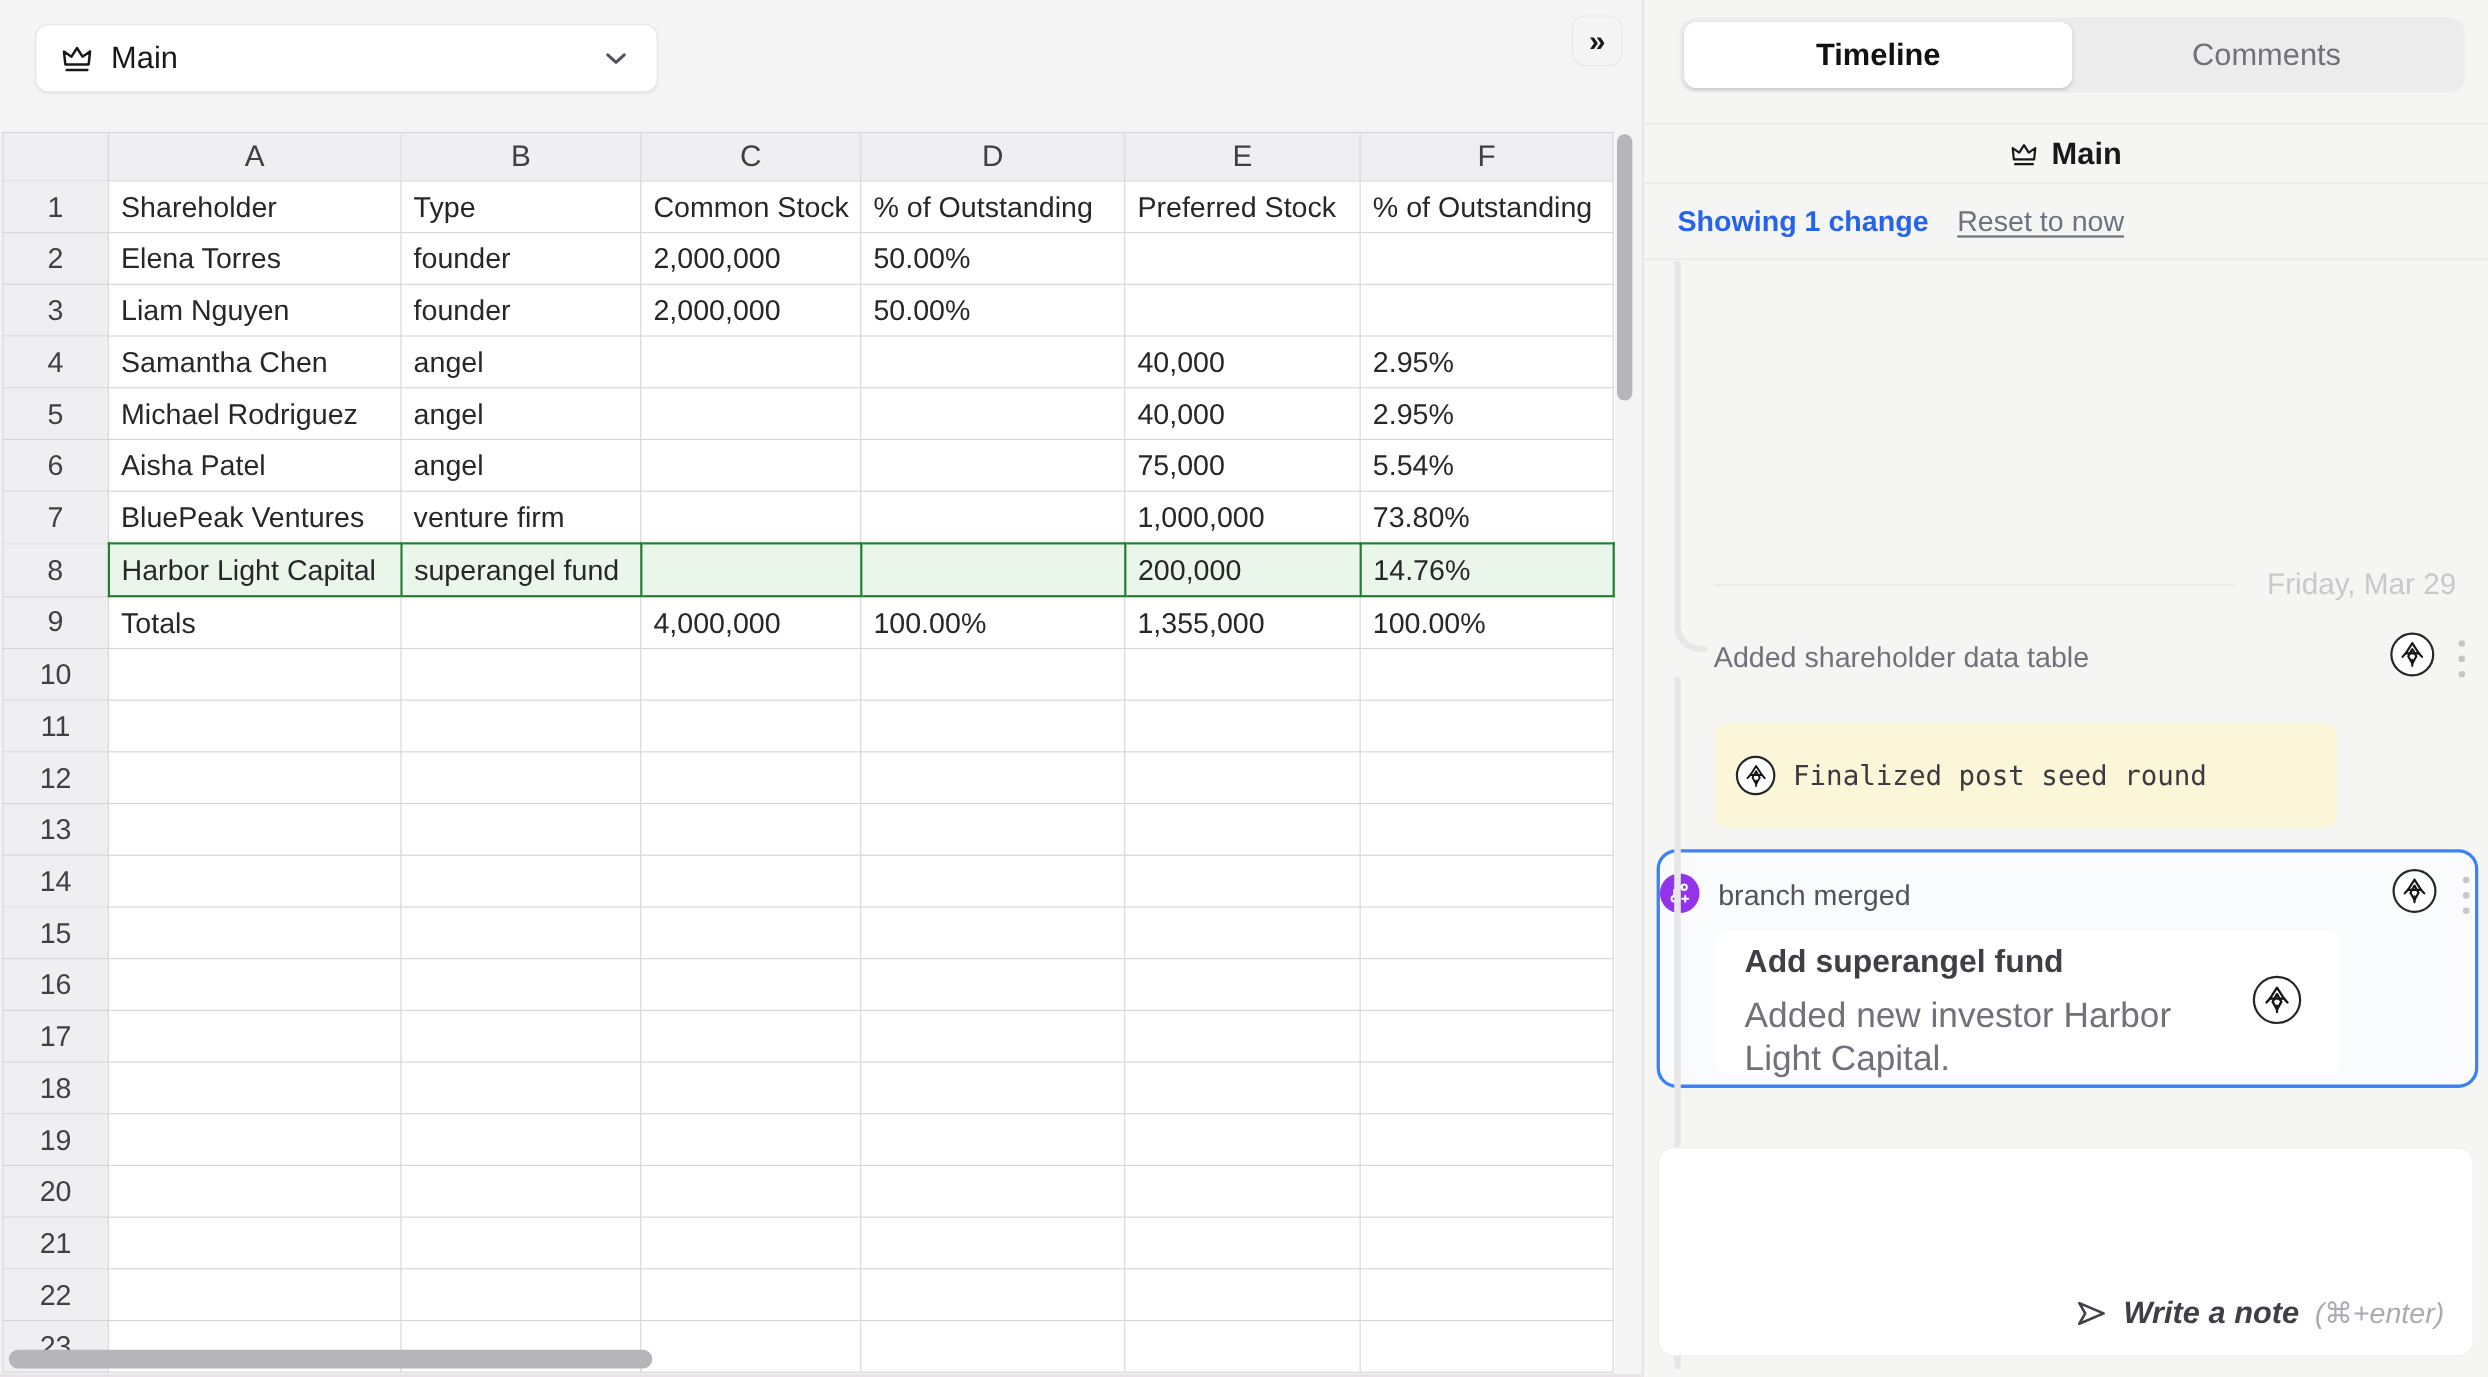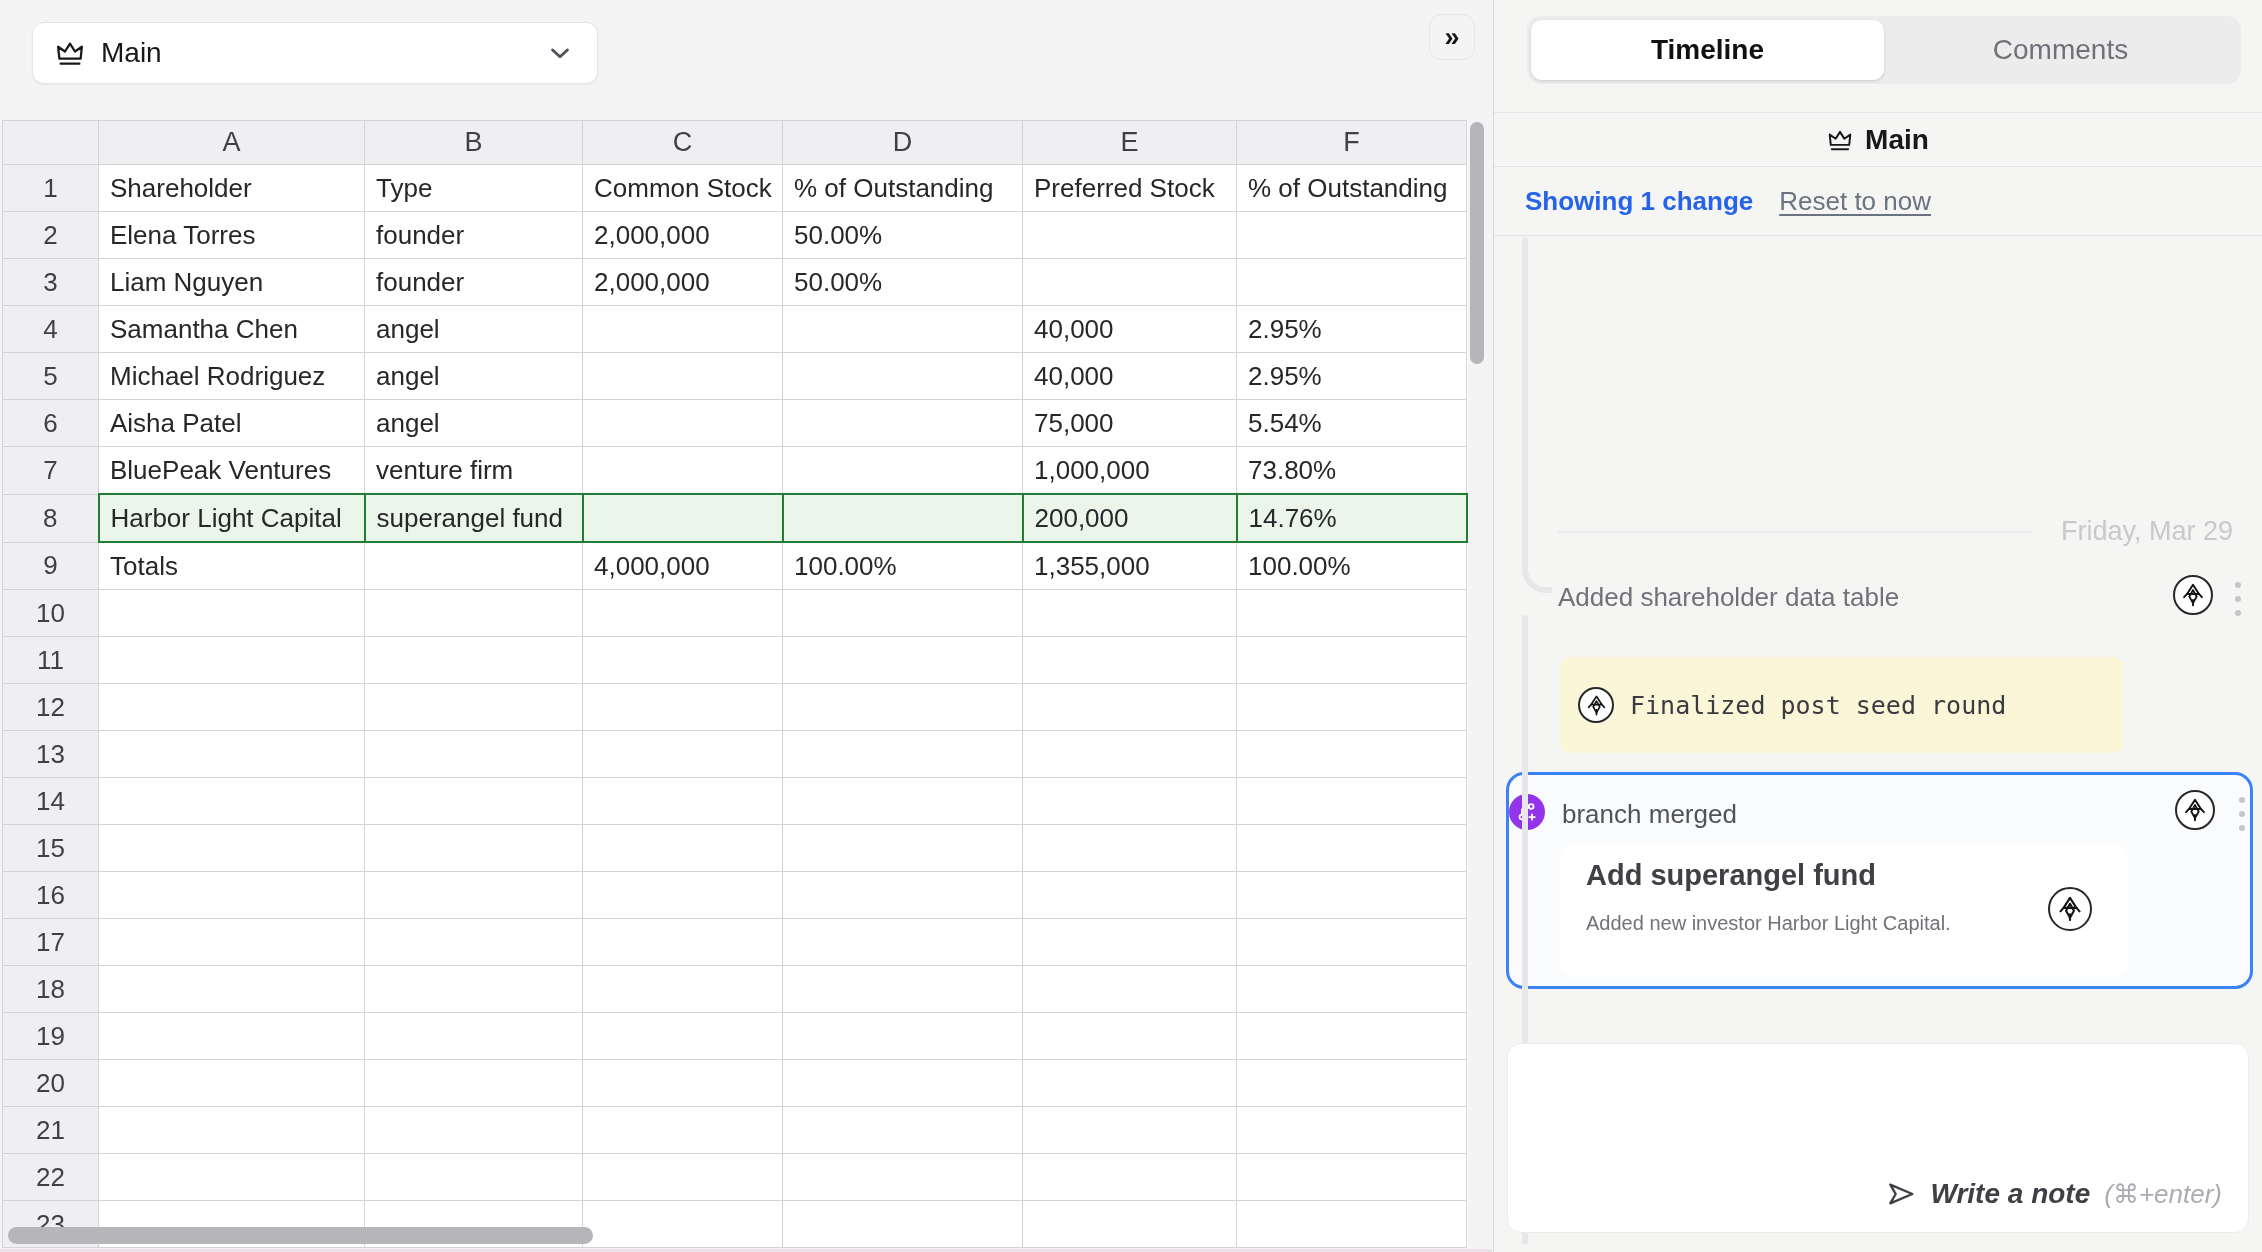--- a/index.html
+++ b/index.html
@@ -79,21 +79,21 @@
       z-index:4;pointer-events:none;}
   .merge-icon{position:absolute;left:3px;top:22px;width:36px;height:36px;border-radius:50%;background:#9333ea;
       display:flex;align-items:center;justify-content:center;z-index:3;color:#fff;}
   .merge-icon svg{width:22px;height:22px;}
   .merge-badge{position:absolute;left:56px;top:27px;font-size:26px;color:#52525b;z-index:3;}
   .merge-avatar{position:absolute;left:669px;top:18px;z-index:3;}
   .merge-kebab{position:absolute;left:733px;top:25px;z-index:3;}
   .inner-card{position:absolute;left:54px;top:73px;width:568px;height:132px;background:#fff;border-radius:12px;
       z-index:3;box-sizing:border-box;padding:14px 0 0 26px;}
   .inner-title{font-size:29px;font-weight:700;color:#3f3f46;}
-  .inner-body{margin-top:12px;font-size:20px;color:#71717a;line-height:39px;width:410px;}
+  .inner-body{margin-top:12px;font-size:32px;color:#71717a;line-height:39px;width:410px;}
   .inner-avatar{position:absolute;right:36px;top:42px;width:44px;height:44px;}
   .inner-avatar svg{width:28px;height:28px;}
 
   .composer{position:absolute;left:13px;top:806px;width:742px;height:190px;background:#fff;border-radius:14px;
       border:1px solid #ededee;z-index:3;box-sizing:border-box;cursor:text;font-style:italic;}
   .composer-action{position:absolute;right:26px;bottom:22px;display:flex;align-items:center;gap:14px;cursor:pointer;}
   .send{display:flex;color:#3f3f46;}
   .composer-label{font-size:28px;font-weight:600;color:#3f3f46;}
   .composer-shortcut{font-size:26px;color:#ababb2;font-weight:500;}
 </style>

